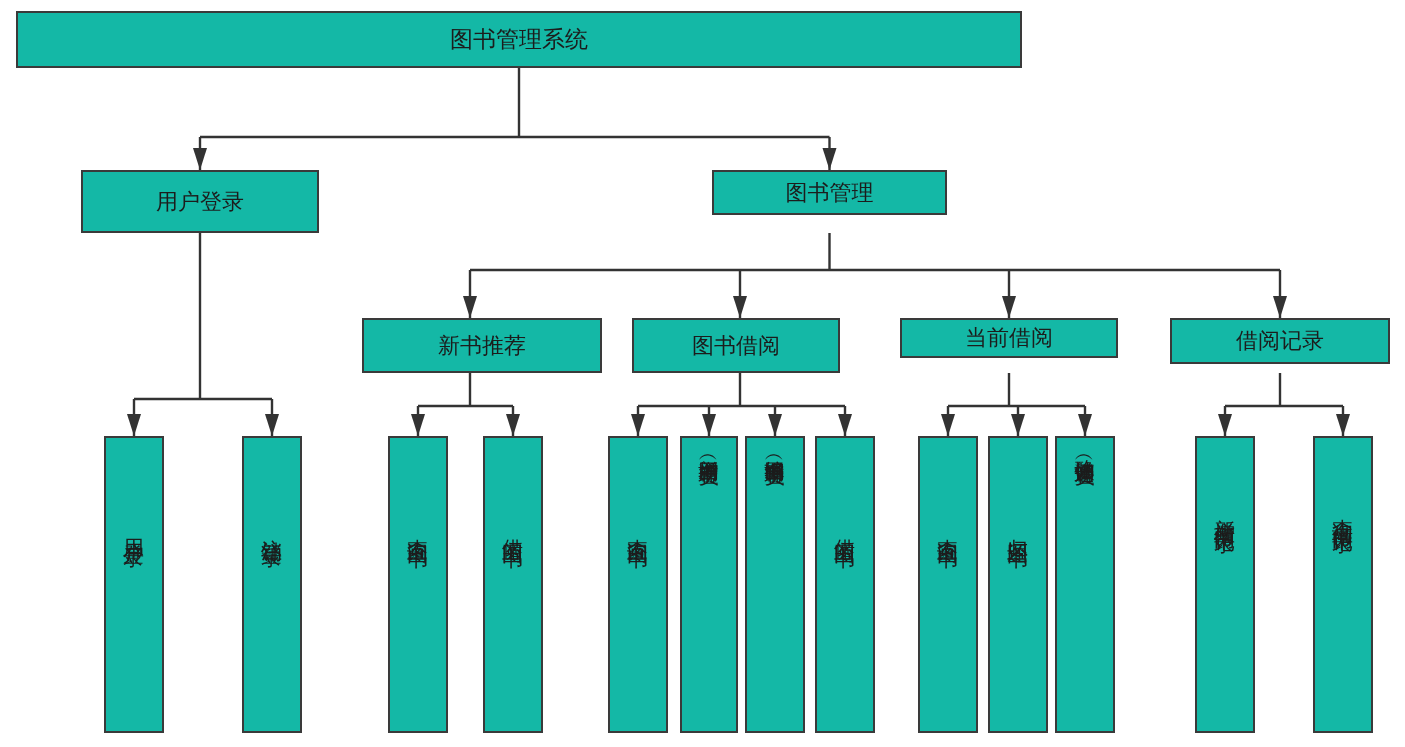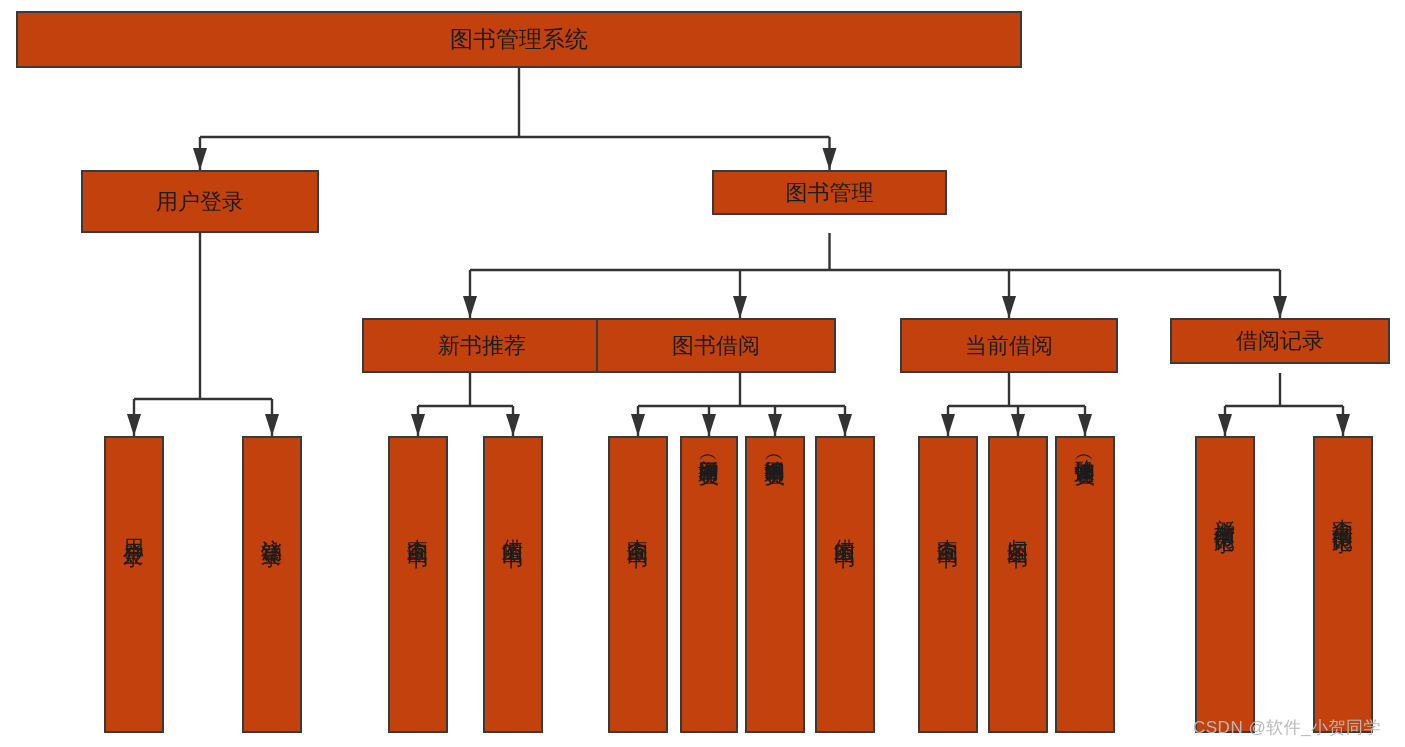--- a/index.html
+++ b/index.html
@@ -21,21 +21,21 @@
     position: absolute;
     left: 0;
     top: 0;
     width: 1405px;
     height: 747px;
     pointer-events: none;
   }
   .node {
     position: absolute;
     box-sizing: border-box;
-    background: #c2410c;
+    background: #14b8a6;
     border: 2px solid #3a3a3a;
     display: flex;
     align-items: center;
     justify-content: center;
     color: #1c1c1c;
   }
   .node .label {
     display: block;
     text-align: center;
     line-height: 1.18;
@@ -140,24 +140,24 @@
       </div>
       <div class="node horizontal" style="left: 81px; top: 170px; width: 238px; height: 63px;">
         <span class="label">用户登录</span>
       </div>
       <div class="node horizontal" style="left: 712px; top: 170px; width: 235px; height: 45px;">
         <span class="label">图书管理</span>
       </div>
       <div class="node horizontal" style="left: 362px; top: 318px; width: 240px; height: 55px;">
         <span class="label">新书推荐</span>
       </div>
-      <div class="node horizontal" style="left: 596px; top: 318px; width: 240px; height: 55px;">
+      <div class="node horizontal" style="left: 632px; top: 318px; width: 208px; height: 55px;">
         <span class="label">图书借阅</span>
       </div>
-      <div class="node horizontal" style="left: 900px; top: 318px; width: 218px; height: 55px;">
+      <div class="node horizontal" style="left: 900px; top: 318px; width: 218px; height: 40px;">
         <span class="label">当前借阅</span>
       </div>
       <div class="node horizontal" style="left: 1170px; top: 318px; width: 220px; height: 46px;">
         <span class="label">借阅记录</span>
       </div>
       <div class="node vertical mid" style="left: 104px; top: 436px; width: 60px; height: 297px;">
         <span class="label">用户登录</span>
       </div>
       <div class="node vertical mid" style="left: 242px; top: 436px; width: 60px; height: 297px;">
         <span class="label">注销登录</span>
@@ -189,14 +189,13 @@
       <div class="node vertical tall" style="left: 1055px; top: 436px; width: 60px; height: 297px;">
         <span class="label">确认归还（管理员）</span>
       </div>
       <div class="node vertical mid2" style="left: 1195px; top: 436px; width: 60px; height: 297px;">
         <span class="label">新增借阅记录</span>
       </div>
       <div class="node vertical mid2" style="left: 1313px; top: 436px; width: 60px; height: 297px;">
         <span class="label">查询借阅记录</span>
       </div>
     </div>
-  <div class="watermark" style="left: 1193px; top: 716px;">CSDN @软件_小贺同学</div>
 </div>
 
 </body></html>

